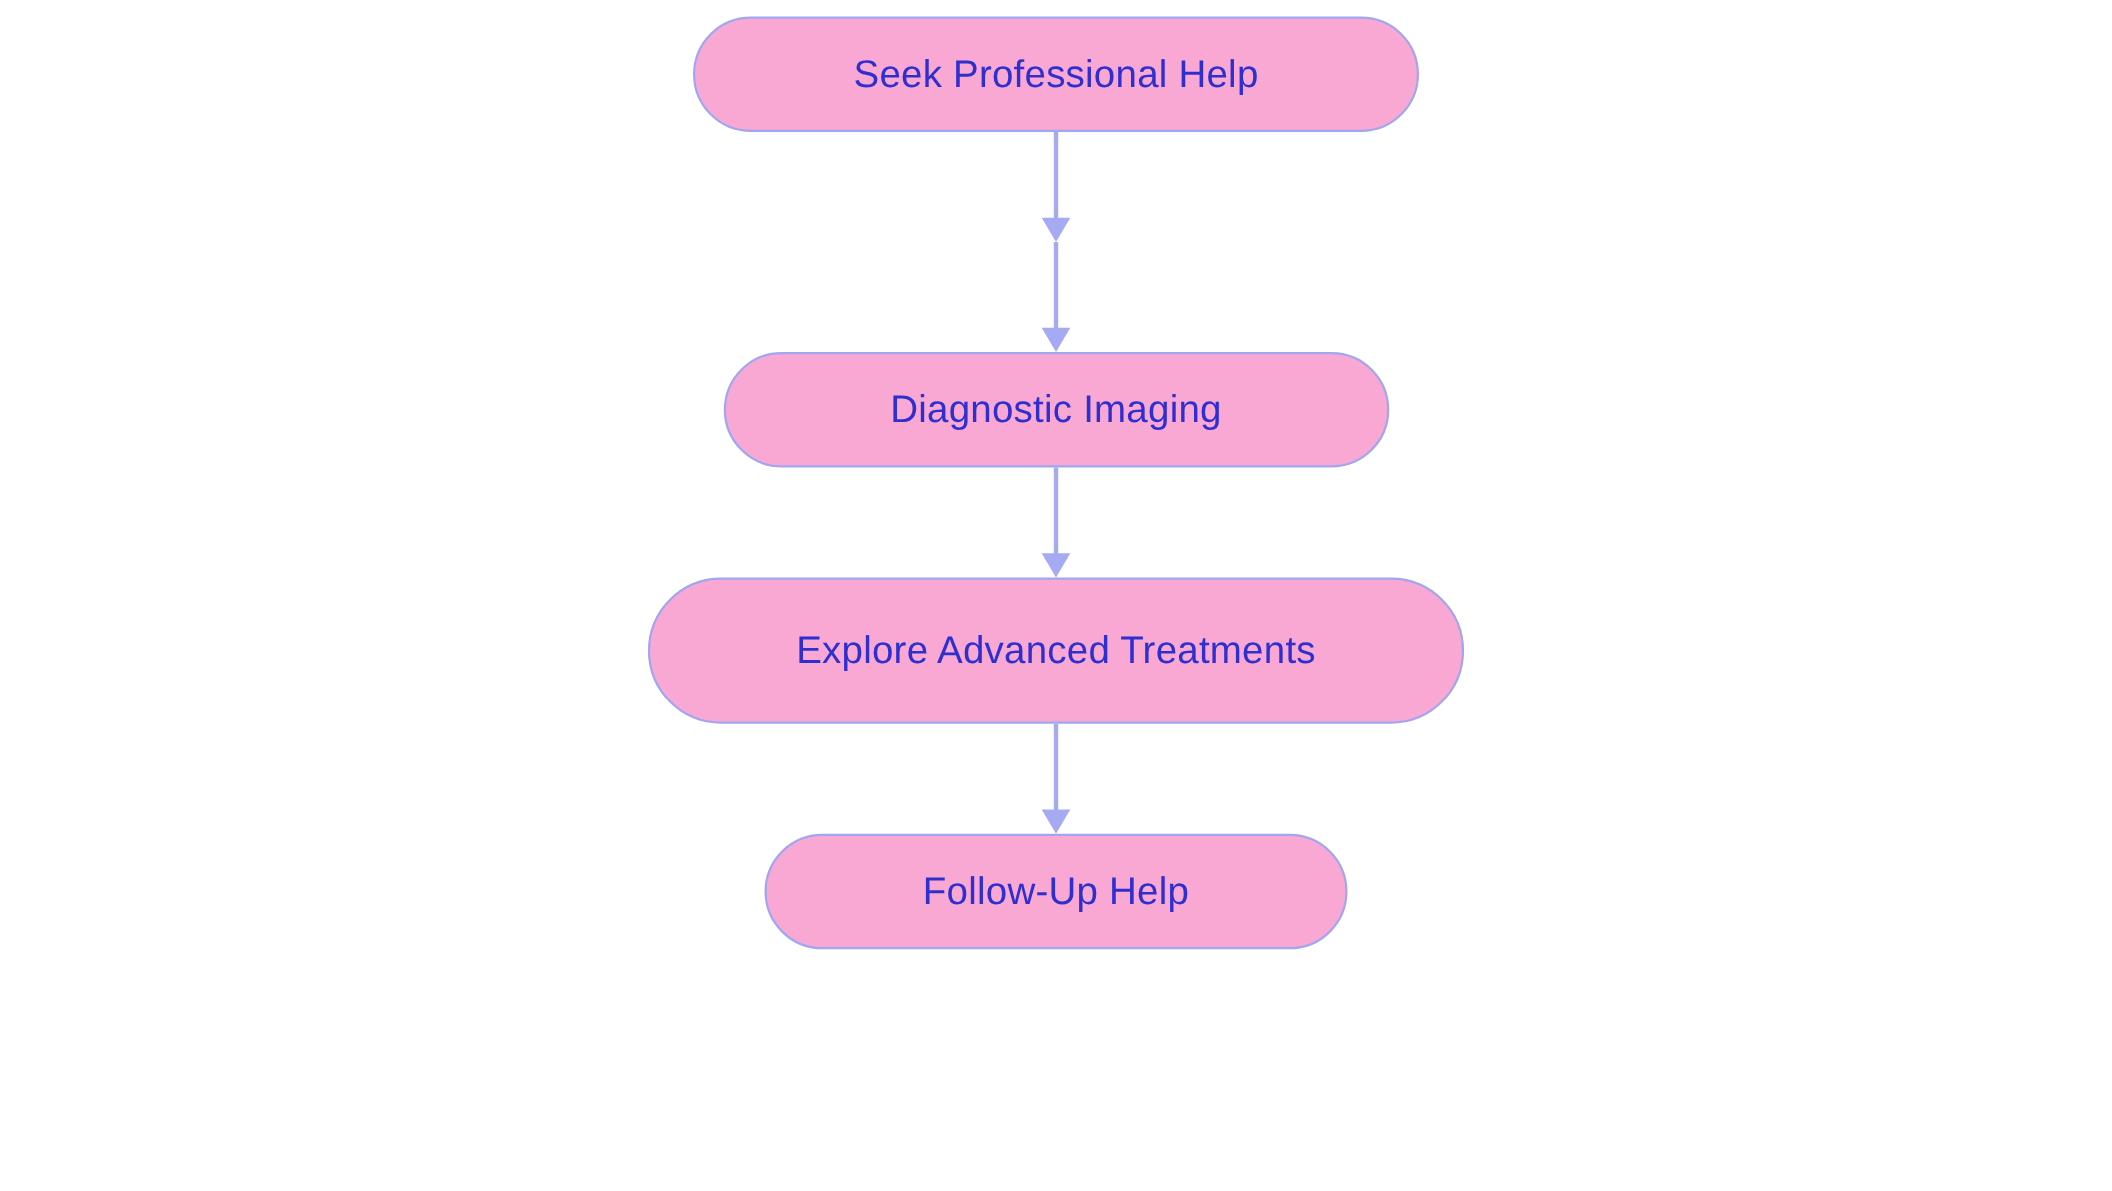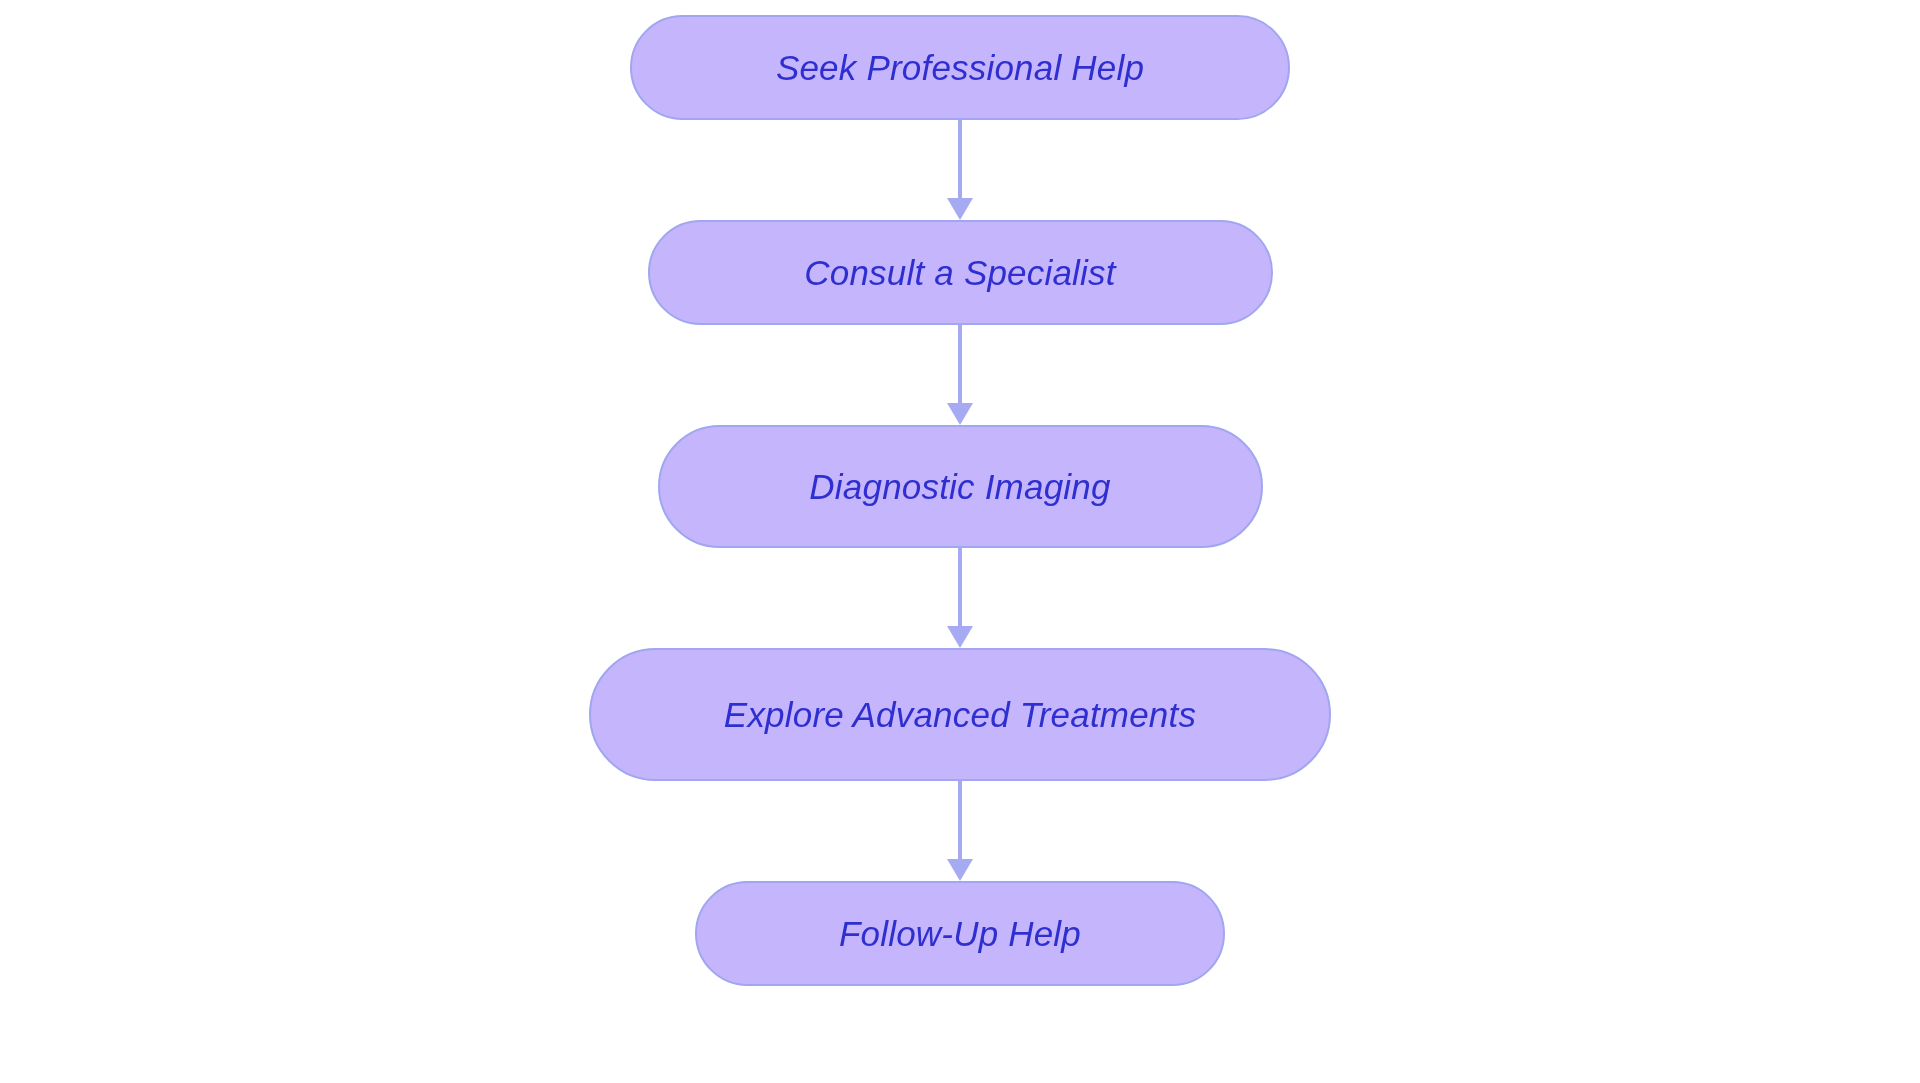--- a/index.html
+++ b/index.html
@@ -28,31 +28,30 @@
     display: flex;
     flex-direction: column;
     align-items: center;
     justify-content: flex-start;
   }
   .node {
     box-sizing: border-box;
     display: flex;
     align-items: center;
     justify-content: center;
-    background: #c4b5fd;
+    background: #f9a8d4;
     border: 2px solid #a0a6ef;
     border-radius: 9999px;
     color: #2f2fd0;
     font-size: 35px;
     font-weight: 400;
     letter-spacing: 0.2px;
     line-height: 1;
     white-space: nowrap;
     padding: 0 46px;
-    font-style: italic;
   }
   .node-label {
     display: block;
     color: #2f2fd0;
   }
   .connector {
     position: relative;
     width: 40px;
     display: flex;
     flex-direction: column;
@@ -81,30 +80,27 @@
 
     <div class="node" style="width:660px;height:105px;">
       <span class="node-label">Seek Professional Help</span>
     </div>
 
     <div class="connector" style="height:100px;">
       <div class="stem"></div>
       <div class="head"></div>
     </div>
 
-    <div class="node" style="width:625px;height:105px;">
-      <span class="node-label">Consult a Specialist</span>
-    </div>
 
     <div class="connector" style="height:100px;">
       <div class="stem"></div>
       <div class="head"></div>
     </div>
 
-    <div class="node" style="width:605px;height:123px;">
+    <div class="node" style="width:605px;height:105px;">
       <span class="node-label">Diagnostic Imaging</span>
     </div>
 
     <div class="connector" style="height:100px;">
       <div class="stem"></div>
       <div class="head"></div>
     </div>
 
     <div class="node" style="width:742px;height:133px;text-align:right;">
       <span class="node-label">Explore Advanced Treatments</span>

